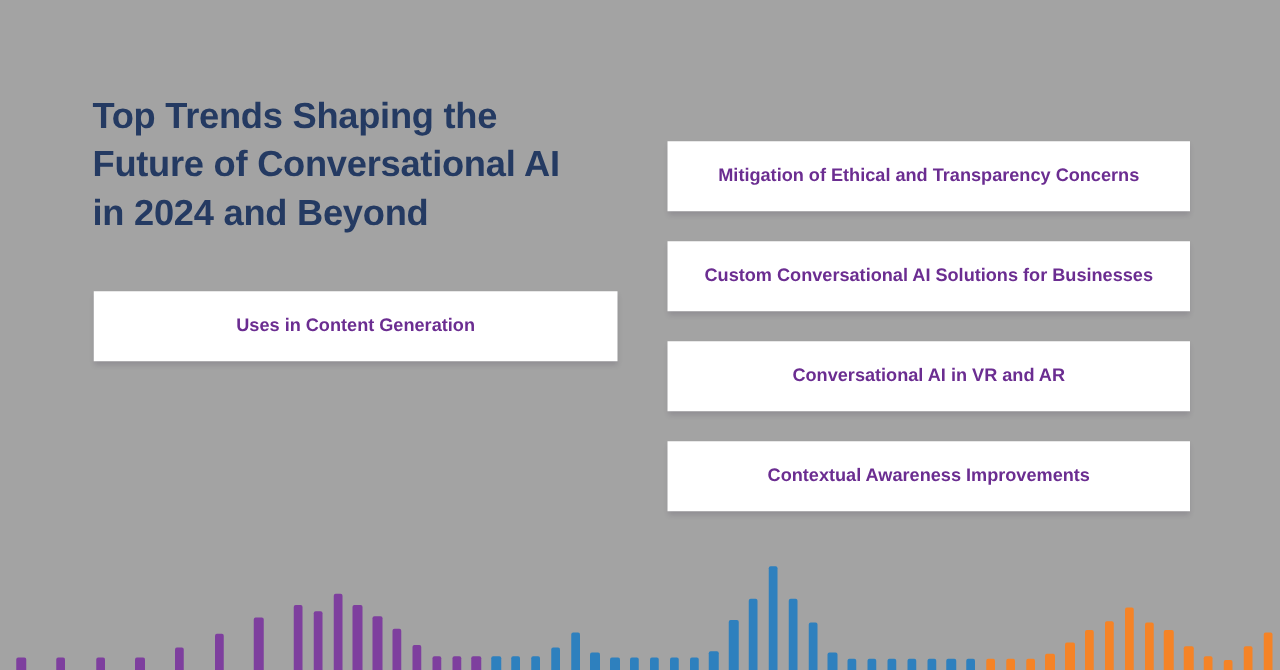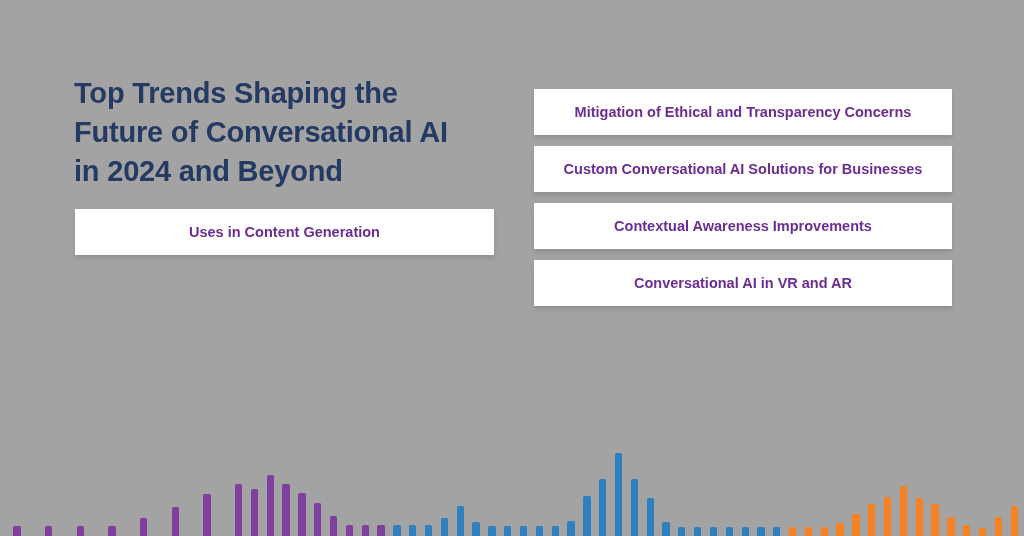--- a/index.html
+++ b/index.html
@@ -63,21 +63,21 @@
     font-weight: bold;
     line-height: 20px;
     text-align: center;
     display: flex;
     align-items: center;
     justify-content: center;
     padding: 6px 26px;
     margin-bottom: 11px;
     box-shadow: 0 3px 4px rgba(60, 50, 75, 0.18);
   }
-  .trend-card.h1line { height: 46px; }
+  .trend-card.h1line { height: 56px; margin-top: 24px; }
 
   
   #waveform {
     position: absolute;
     left: 0;
     bottom: 0;
     width: 1024px;
     height: 90px;
   }
   .wave-bar {
@@ -102,24 +102,24 @@
     </div>
 
   <div id="right-column" class="column">
       <div class="trend-card h1line">
         <span>Mitigation of Ethical and Transparency Concerns</span>
       </div>
       <div class="trend-card h1line">
         <span>Custom Conversational AI Solutions for Businesses</span>
       </div>
       <div class="trend-card h1line">
-        <span>Contextual Awareness Improvements</span>
+        <span>Conversational AI in VR and AR</span>
       </div>
       <div class="trend-card h1line">
-        <span>Conversational AI in VR and AR</span>
+        <span>Contextual Awareness Improvements</span>
       </div>
     </div>
 
   <div id="waveform">
       <div class="wave-bar" style="left: 13.3936px; width: 7.30559px; height: 10px; background: rgb(126, 63, 158);"></div>
       <div class="wave-bar" style="left: 45.0511px; width: 7.30559px; height: 10px; background: rgb(126, 63, 158);"></div>
       <div class="wave-bar" style="left: 76.7087px; width: 7.30559px; height: 10px; background: rgb(126, 63, 158);"></div>
       <div class="wave-bar" style="left: 108.366px; width: 7.30559px; height: 10px; background: rgb(126, 63, 158);"></div>
       <div class="wave-bar" style="left: 140.024px; width: 7.30559px; height: 18px; background: rgb(126, 63, 158);"></div>
       <div class="wave-bar" style="left: 171.681px; width: 7.30559px; height: 29px; background: rgb(126, 63, 158);"></div>

